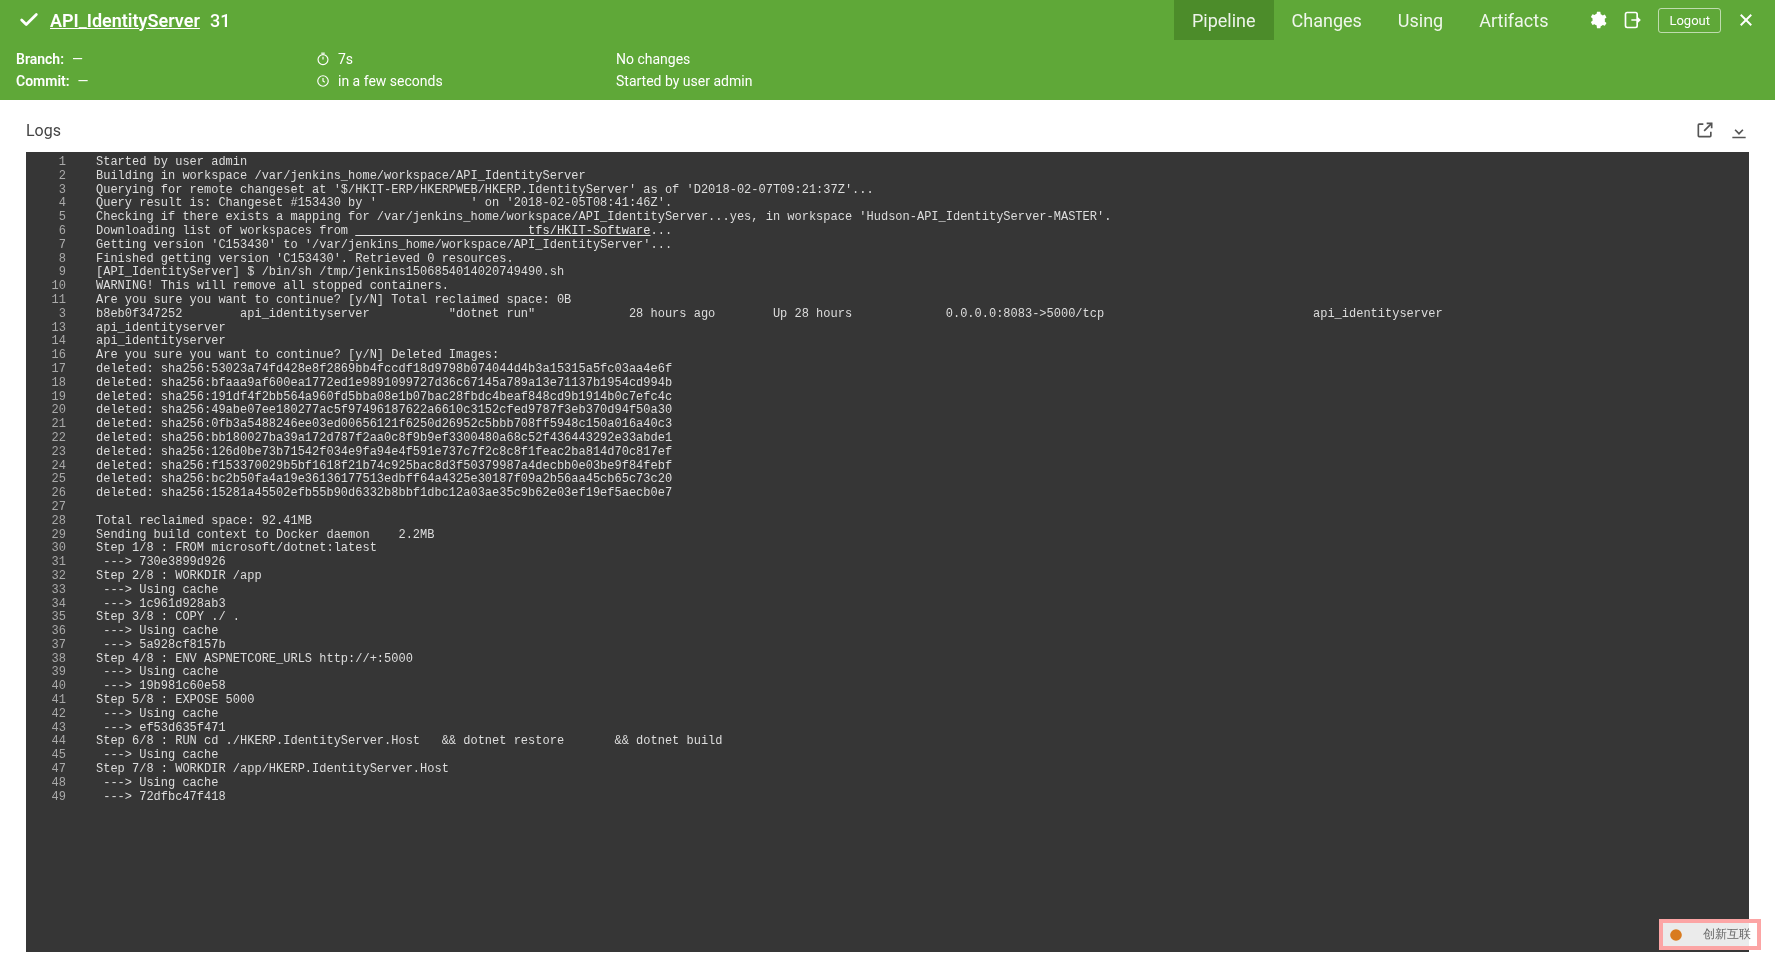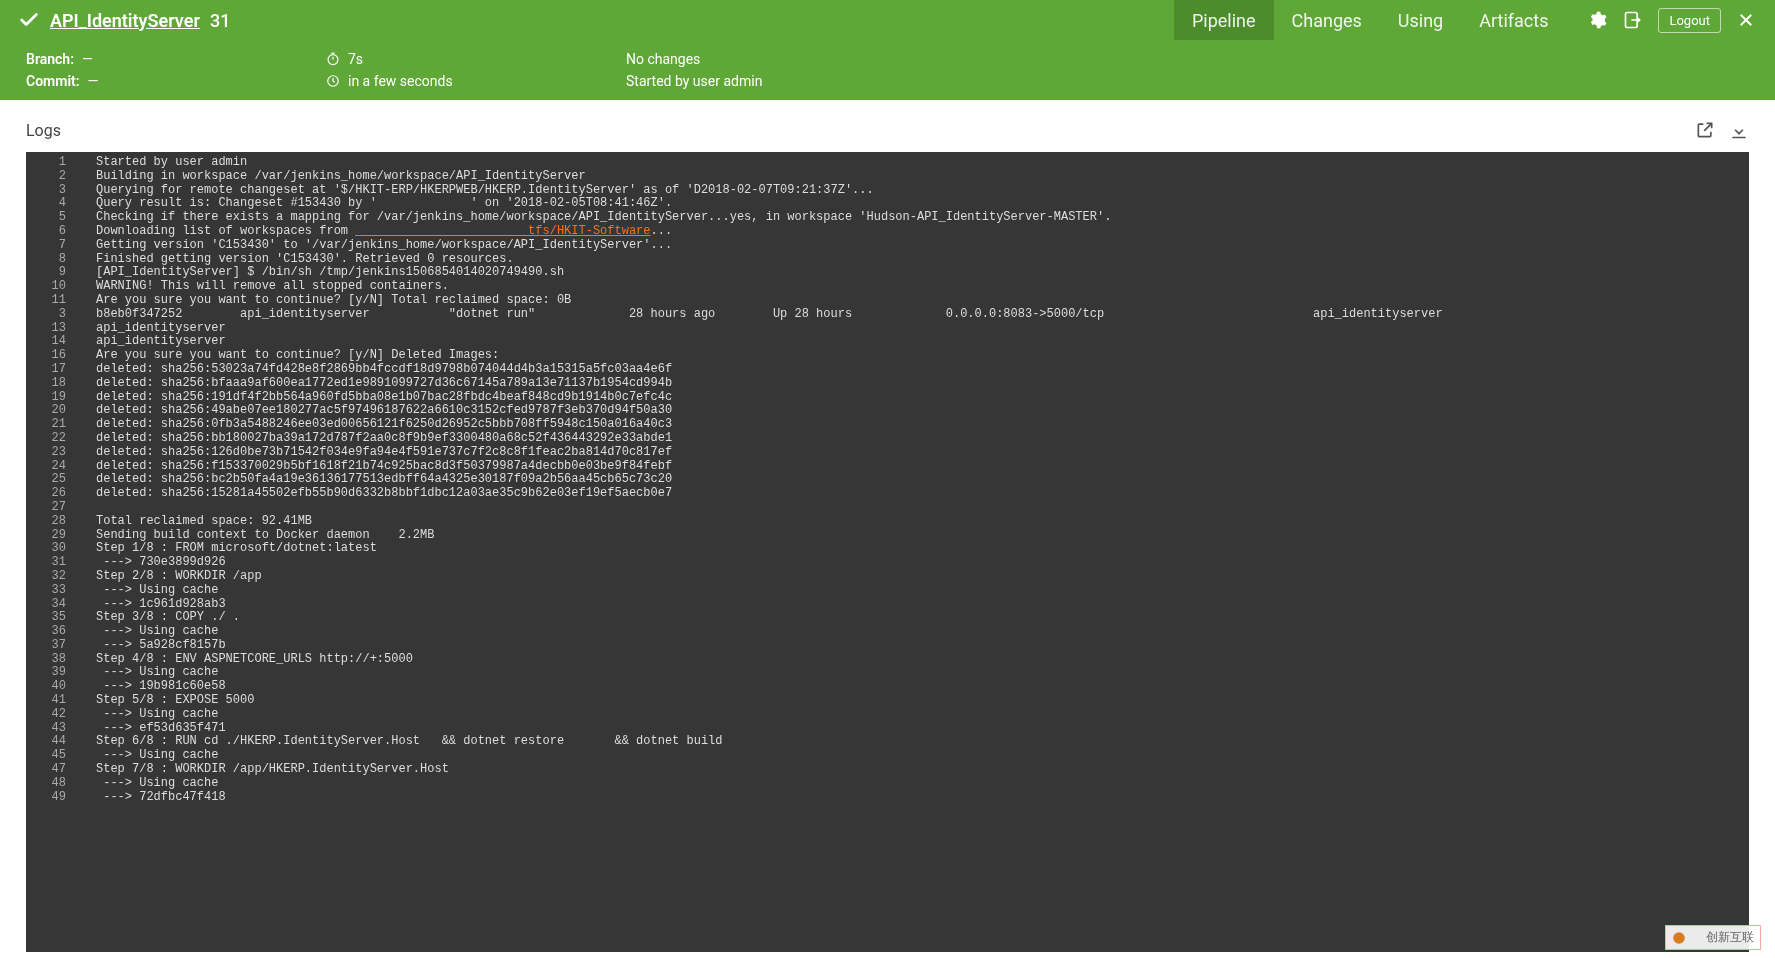--- a/index.html
+++ b/index.html
@@ -88,21 +88,21 @@
       border: 1px solid rgba(255,255,255,0.6);
       padding: 4px 10px;
       border-radius: 3px;
       font-size: 13px;
       cursor: pointer;
     }
     .header-bottom {
       height: 60px;
       display: flex;
       align-items: center;
-      padding-left: 26px;
+      padding-left: 16px;
       padding-right: 26px;
       font-size: 14px;
     }
     .info-col {
       display: flex;
       flex-direction: column;
       gap: 6px;
     }
     .info-col.col1 { width: 300px; }
     .info-col.col2 { width: 300px; }
@@ -164,32 +164,32 @@
       text-align: right;
       padding-right: 16px;
       color: #aaa;
       flex-shrink: 0;
     }
     .line-content {
       padding-left: 14px;
       white-space: pre;
     }
     .line-link {
-      color: #f97316;
+      color: #e5e5e5;
       text-decoration: underline;
     }
     .watermark {
       position: fixed;
       bottom: 8px;
       right: 14px;
       font-size: 12px;
       color: #666;
       background: rgba(255,255,255,0.9);
       padding: 3px 6px;
-      border: 1px solid #fca5a5;
+      border: 4px solid #fca5a5;
       display: flex;
       align-items: center;
       gap: 20px;
     }
   </style>
 </head>
 <body>
 
 <div class="header">
   <div class="header-top">

